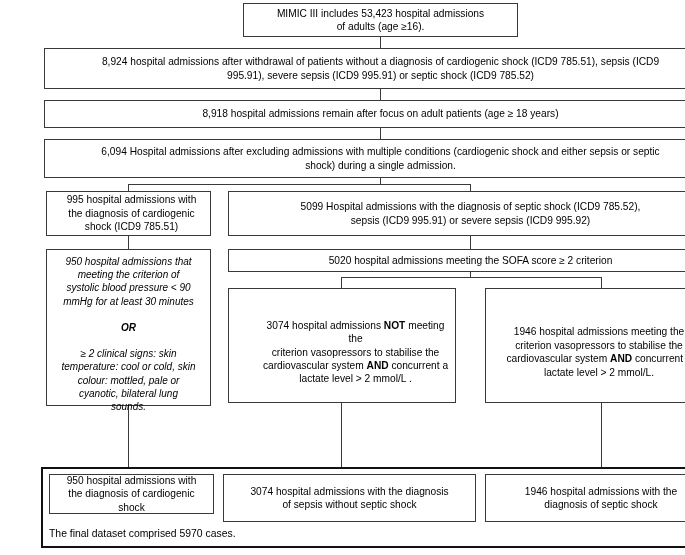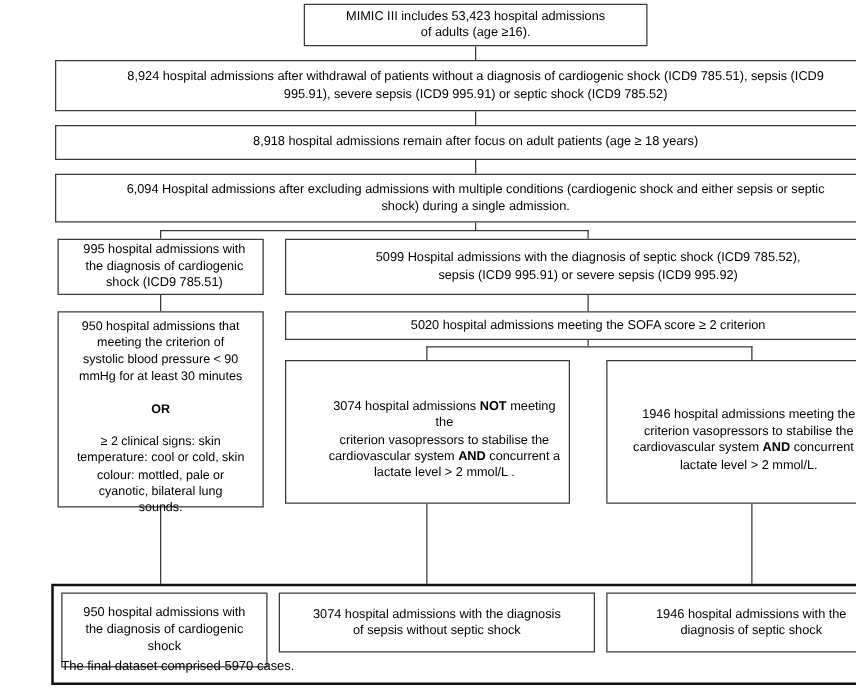--- a/index.html
+++ b/index.html
@@ -31,21 +31,21 @@
     line-height: 1.32;
     font-size: 10.2px;
     padding: 3px 6px;
     z-index: 3;
   }
   .node .txt {
     display: block;
     width: 100%;
     white-space: pre-line;
   }
-  .node.small { font-size: 10.0px; }
+  .node.small { font-size: 10.0px; font-style: italic; }
   .conn {
     position: absolute;
     background: #3a3a3a;
     z-index: 1;
   }
   .conn.v { width: 1px; }
   .conn.h { height: 1px; }
   .final-group {
     position: absolute;
     box-sizing: border-box;
@@ -152,21 +152,21 @@
     <span class="txt">
       <span>1946 hospital admissions meeting the
 criterion vasopressors to stabilise the
 cardiovascular system </span><b>AND</b><span> concurrent a
 lactate level &gt; 2 mmol/L.</span>
     </span>
   </div>
 
   <div class="final-group" style="left:3px; top:467px; width:679px; height:81px;"></div>
 
-  <div class="node" style="left:11px; top:474px; width:165px; height:60px;">
+  <div class="node" style="left:11px; top:474px; width:165px; height:40px;">
     <span class="txt">950 hospital admissions with
 the diagnosis of cardiogenic
 shock</span>
   </div>
 
   <div class="node" style="left:185px; top:474px; width:253px; height:48px;">
     <span class="txt">3074 hospital admissions with the diagnosis
 of sepsis without  septic shock</span>
   </div>
 

